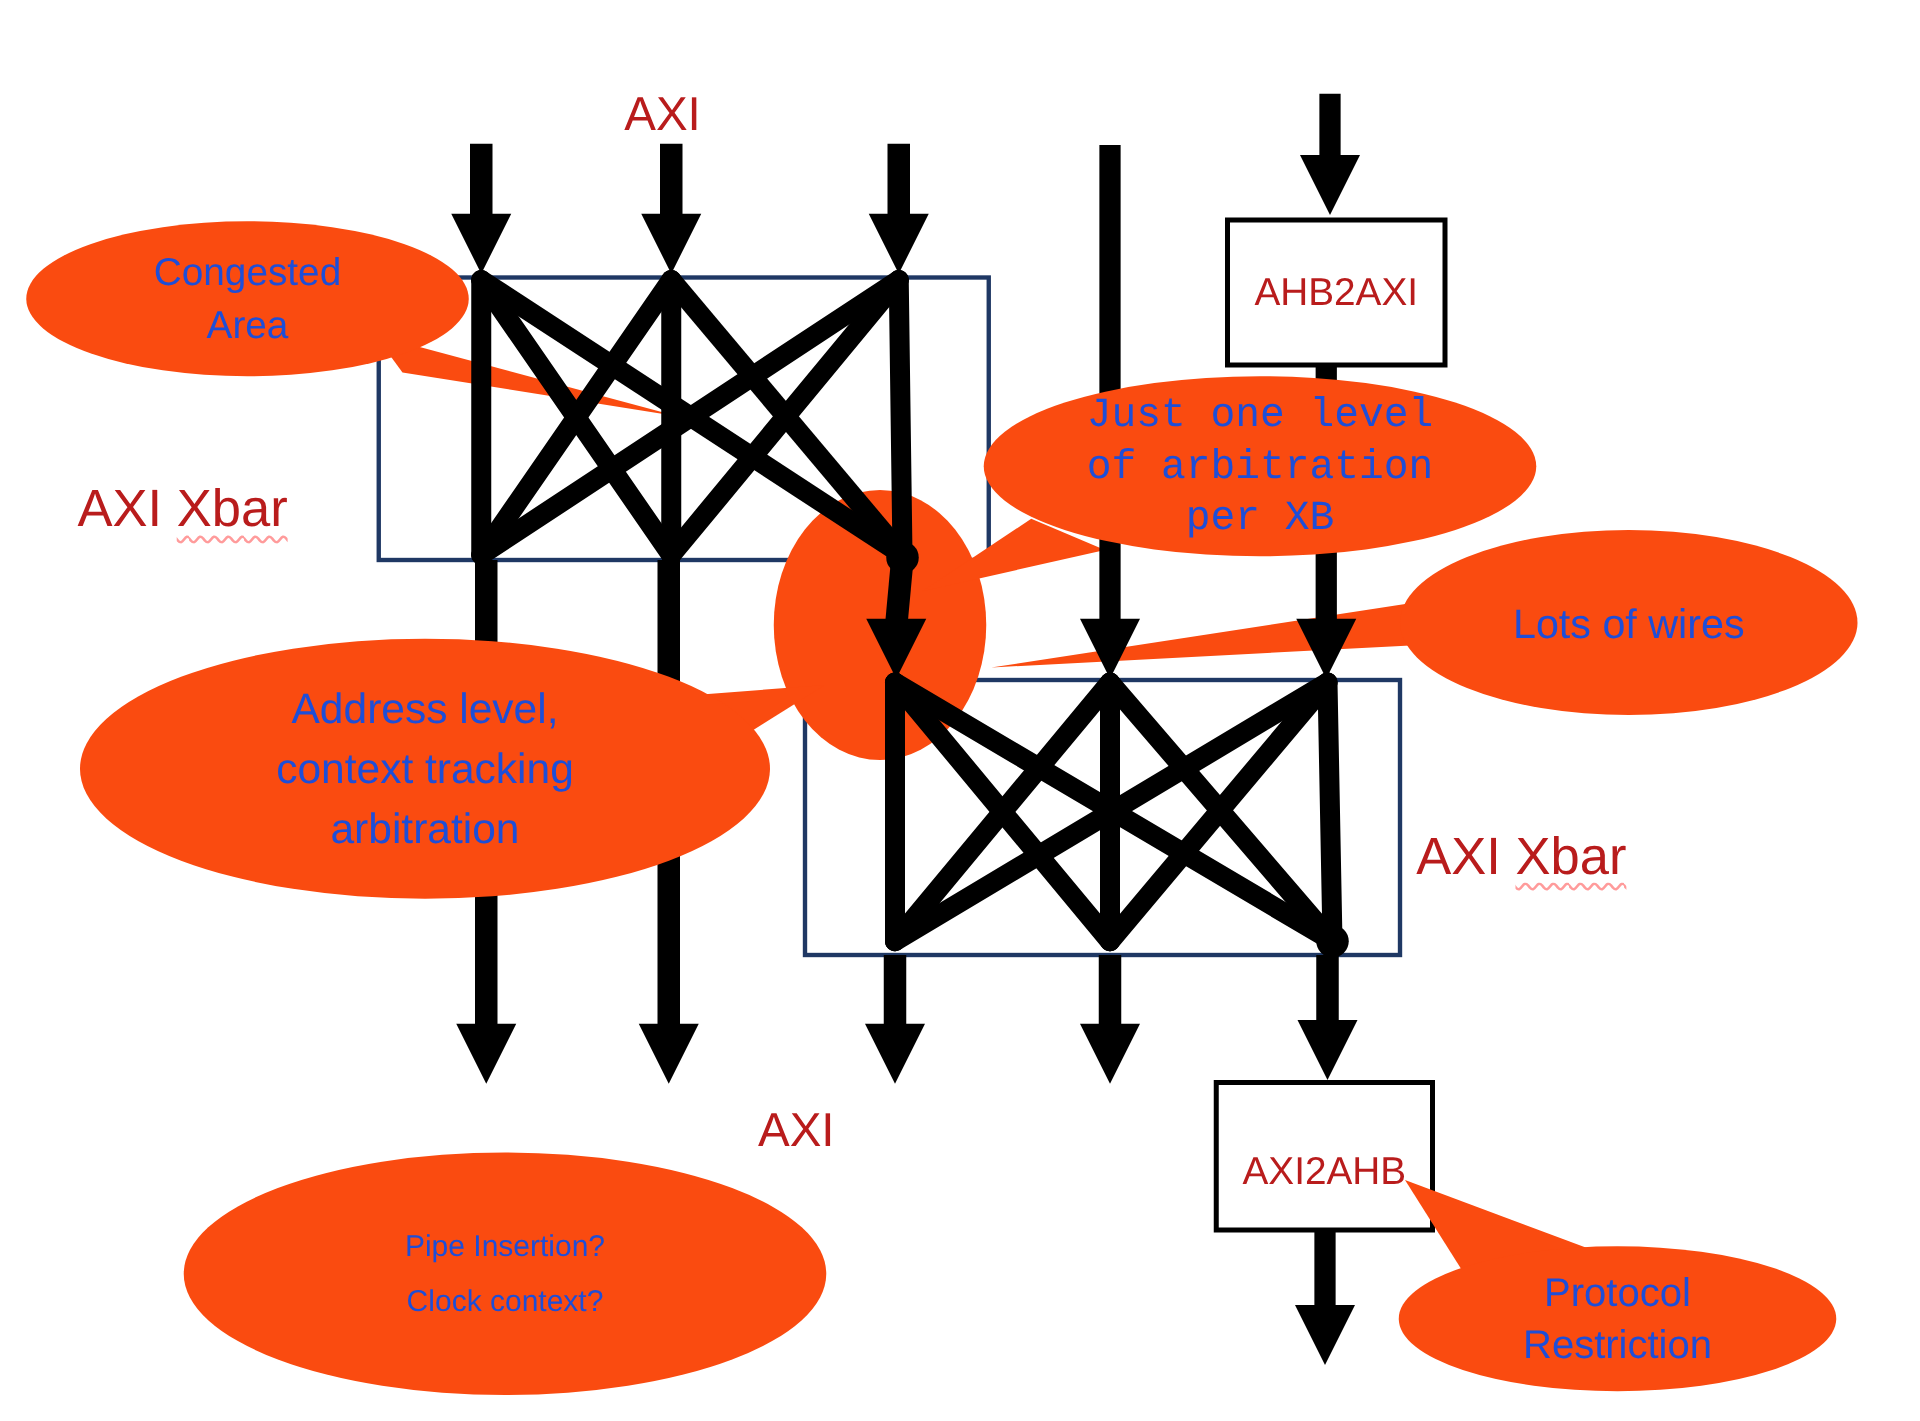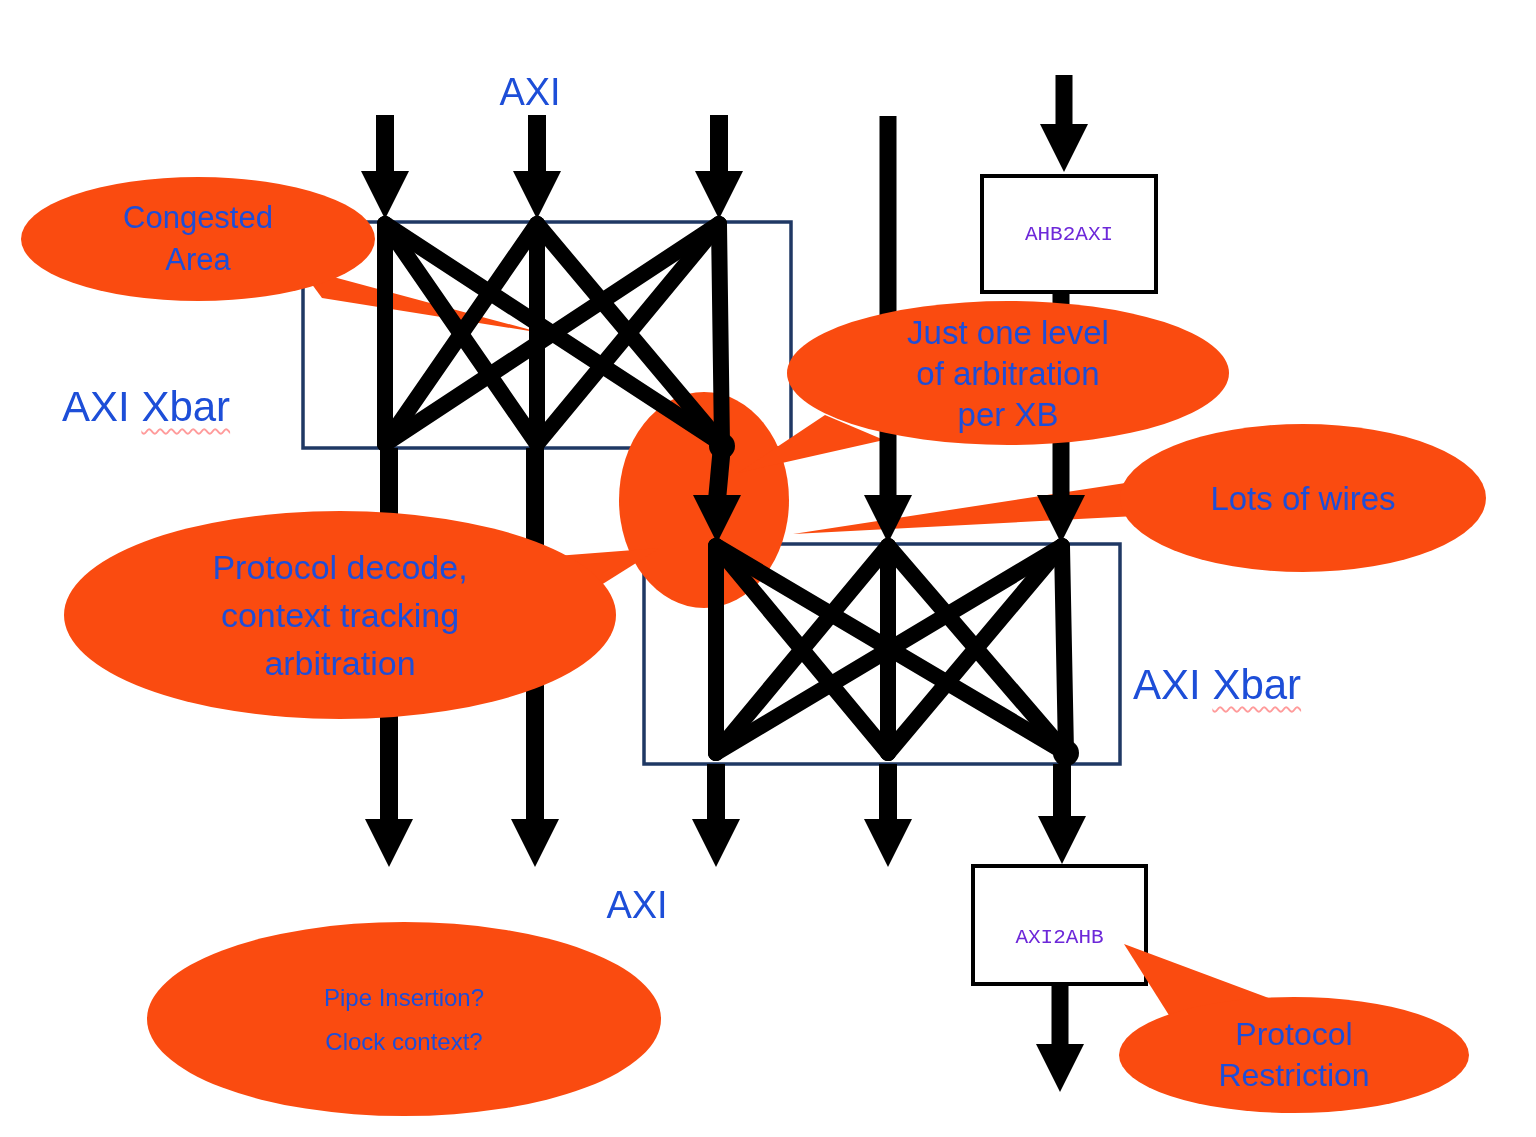--- a/index.html
+++ b/index.html
@@ -16,46 +16,46 @@
   .xbar-box   { fill:none; stroke:#1F3864; stroke-width:3.5; }
   .bridge-box { fill:#ffffff; stroke:#000000; stroke-width:4; }
   .orange-fill{ fill:#FA4B10; stroke:none; }
   .wire       { stroke:#000000; stroke-width:16; stroke-linecap:round; fill:none; }
   .shaft      { stroke:#000000; stroke-width:18; fill:none; }
   .shaft-thin { stroke:#000000; stroke-width:17; fill:none; }
   .head       { fill:#000000; stroke:none; }
   .node       { fill:#000000; stroke:none; }
 
   
-  .lbl { position:absolute; color:#1d4ed8; white-space:nowrap; }
+  .lbl { position:absolute; color:#b91c1c; white-space:nowrap; }
   .lbl-axi-top    { left:480px; top:71px;  width:100px; text-align:center; font-size:38px; }
   .lbl-axi-bottom { left:587px; top:884px; width:100px; text-align:center; font-size:38px; }
   .lbl-xbar-left  { left:62px;  top:383px; font-size:42px; }
   .lbl-xbar-right { left:1133px;top:661px; font-size:42px; }
   .squiggle {
     text-decoration-line: underline;
     text-decoration-style: wavy;
     text-decoration-color:#FF9B9B;
     text-decoration-thickness:2px;
     text-underline-offset:7px;
   }
   .bridge-label {
     position:absolute; display:flex; align-items:center; justify-content:center;
-    color:#6d28d9; font-size:21px;font-family:Liberation Mono, monospace;
+    color:#b91c1c; font-size:31px;
   }
   .bridge-label.ahb2axi { left:982px; top:176px; width:174px; height:116px; }
   .bridge-label.axi2ahb { left:973px; top:866px; width:173px; height:118px; padding-top:24px; box-sizing:border-box; }
 
   .callout-text {
     position:absolute; display:flex; flex-direction:column;
     align-items:center; justify-content:center; text-align:center;
     color:#1d4ed8;
   }
   .ct-congested   { left:21px;   top:177px; width:354px; height:124px; font-size:31px; line-height:42px; }
-  .ct-arbitration { left:787px;  top:301px; width:442px; height:144px; font-size:33px; line-height:41px; }
+  .ct-arbitration { left:787px;  top:301px; width:442px; height:144px; font-size:33px; line-height:41px;font-family:Liberation Mono, monospace; }
   .ct-wires       { left:1120px; top:424px; width:366px; height:148px; font-size:33px; line-height:41px; }
   .ct-address     { left:64px;   top:511px; width:552px; height:208px; font-size:34px; line-height:48px; }
   .ct-pipe        { left:147px;  top:922px; width:514px; height:195px; font-size:24px; line-height:44px; }
   .ct-protocol    { left:1119px; top:997px; width:350px; height:116px; font-size:32px; line-height:41px;text-align:center; }
 </style>
 </head>
 <body>
 
 <div class="stage">
 
@@ -185,21 +185,21 @@
     <div>Just one level</div>
     <div>of arbitration</div>
     <div>per XB</div>
   </div>
 
   <div class="callout-text ct-wires">
     <div>Lots of wires</div>
   </div>
 
   <div class="callout-text ct-address">
-    <div>Protocol decode,</div>
+    <div>Address level,</div>
     <div>context tracking</div>
     <div>arbitration</div>
   </div>
 
   <div class="callout-text ct-pipe">
     <div>Pipe Insertion?</div>
     <div>Clock context?</div>
   </div>
 
   <div class="callout-text ct-protocol">

